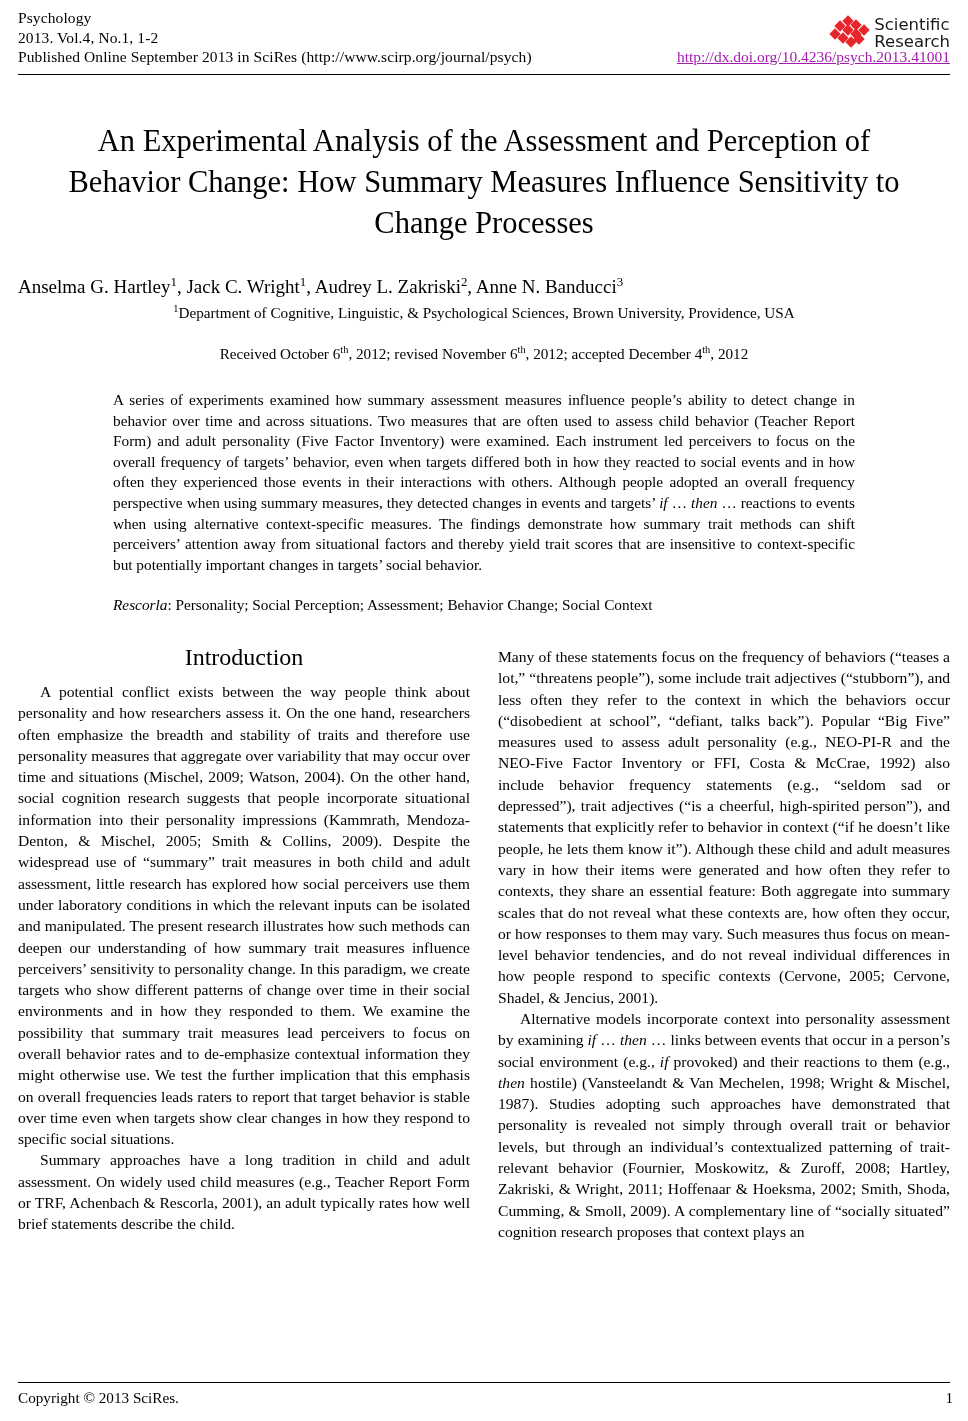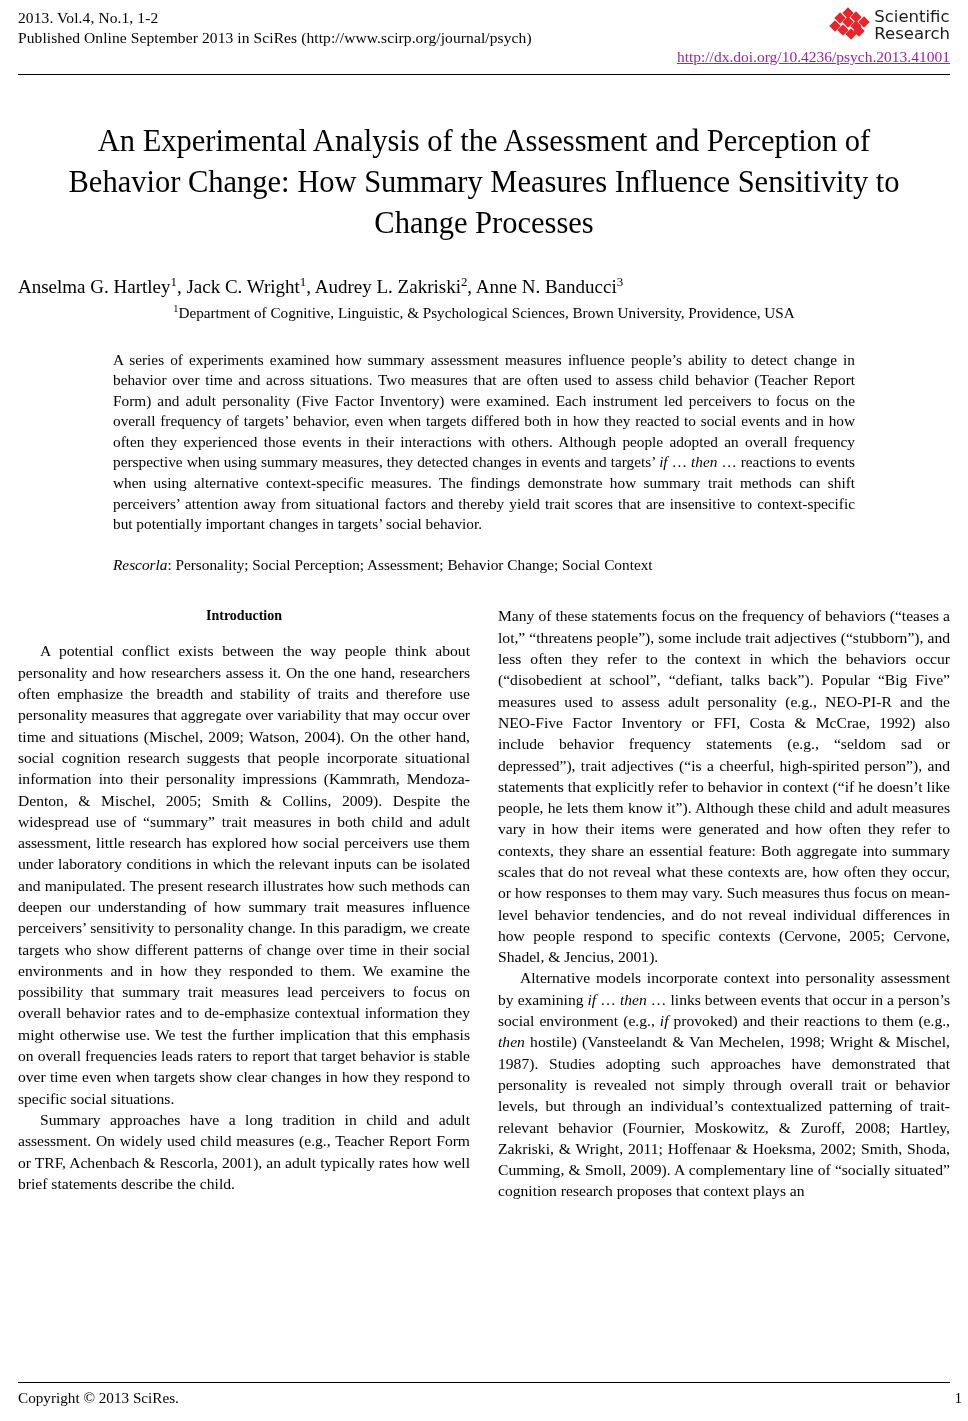--- a/index.html
+++ b/index.html
@@ -43,21 +43,21 @@
     font-size: 15.5px;
     line-height: 19.5px;
     color: #a21caf;
     text-decoration: underline;
     white-space: nowrap;
   }
 
   .logo-block {
     position: absolute;
     right: 0;
-    top: 0;
+    top: 8px;
     display: flex;
     align-items: center;
     gap: 5px;
   }
   .logo-mark {
     position: relative;
     width: 38px;
     height: 34px;
   }
   .logo-mark i {
@@ -153,31 +153,31 @@
     text-justify: inter-word;
   }
   .col > p {
     margin: 0;
     text-indent: 22px;
   }
   .col > p.noindent { text-indent: 0; }
 
   .section-head {
     text-align: center;
-    font-size: 14px;
-    font-weight: bold;
+    font-size: 24px;
+    font-weight: normal;
     margin: 0 0 13px 0;
     line-height: 22px;
   }
 
   
   .footer {
     position: absolute;
     left: 18px;
-    right: 6px;
+    right: 15px;
     bottom: 14px;
     display: flex;
     justify-content: space-between;
     align-items: flex-end;
     font-size: 15.2px;
     line-height: 19px;
   }
   .footer-rule {
     position: absolute;
     left: 18px;
@@ -188,20 +188,21 @@
   }
   i.em { font-style: italic; }
 </style>
 </head>
 <body>
 
 <div class="page">
 
   <div class="masthead">
     <div class="masthead-lines">
+      <div>Psychology</div>
       <div>2013. Vol.4, No.1, 1-2</div>
       <div>Published Online September 2013 in SciRes (http://www.scirp.org/journal/psych)</div>
     </div>
 
     <a class="doi-link" href="#">http://dx.doi.org/10.4236/psych.2013.41001</a>
 
     <div class="logo-block">
       <div class="logo-mark">
         <i style="left:13px; top:1px;"></i>
         <i style="left:21px; top:5px;"></i>
@@ -227,20 +228,21 @@
 
   <div class="authors">
     <span>Anselma G. Hartley<sup>1</sup>, Jack C. Wright<sup>1</sup>, Audrey L. Zakriski<sup>2</sup>, Anne N. Banducci<sup>3</sup></span>
   </div>
 
   <div class="affils">
     <div><sup>1</sup>Department of Cognitive, Linguistic, &amp; Psychological Sciences, Brown University, Providence, USA</div>
   </div>
 
 
+  <div class="dates">Received October 6<sup>th</sup>, 2012; revised November 6<sup>th</sup>, 2012; accepted December 4<sup>th</sup>, 2012</div>
 
   <div class="abstract">A series of experiments examined how summary assessment measures influence people’s ability to detect change in behavior over time and across situations. Two measures that are often used to assess child behavior (Teacher Report Form) and adult personality (Five Factor Inventory) were examined. Each instrument led perceivers to focus on the overall frequency of targets’ behavior, even when targets differed both in how they reacted to social events and in how often they experienced those events in their interactions with others. Although people adopted an overall frequency perspective when using summary measures, they detected changes in events and targets’ <i class="em">if</i> … <i class="em">then</i> … reactions to events when using alternative context-specific measures. The findings demonstrate how summary trait methods can shift perceivers’ attention away from situational factors and thereby yield trait scores that are insensitive to context-specific but potentially important changes in targets’ social behavior.</div>
 
   <div class="keywords">
     <span class="kw-label">Rescorla</span><span>: Personality; Social Perception; Assessment; Behavior Change; Social Context</span>
   </div>
 
   <div class="columns">
 
     <div class="col">

